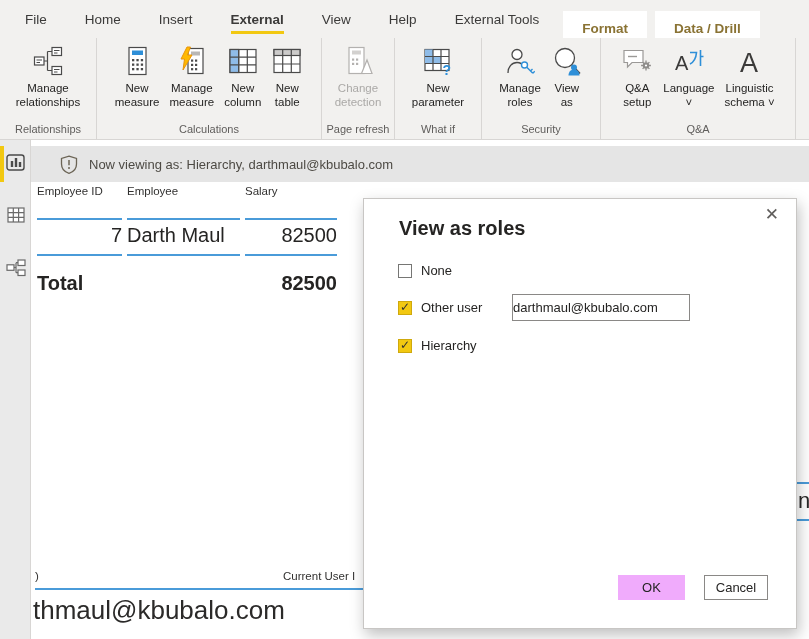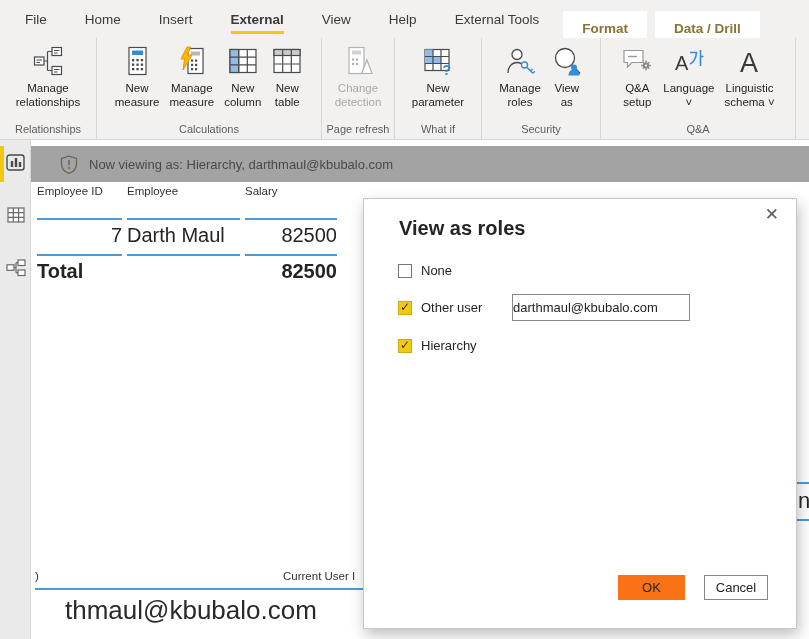--- a/index.html
+++ b/index.html
@@ -36,30 +36,30 @@
   .rbtn.disabled .rlbl { color:#aba9a7; }
   .g-rel{width:97px}.g-calc{width:225px}.g-page{width:73px}.g-what{width:87px}.g-sec{width:119px}.g-qa{width:195px}
   .g-fill{flex:1; border-right:none;}
   
   .bodyrow { position:absolute; top:140px; left:0; width:809px; height:499px; display:flex; }
   .sidebar { position:relative; width:31px; height:100%; background:#eaeaea; border-right:1px solid #d8d6d4; }
   .side-sel { position:absolute; left:0; top:6px; width:4px; height:36px; background:#F2C811; }
   .side-ic { position:absolute; left:6px; width:20px; height:20px; display:flex; align-items:center; justify-content:center; cursor:pointer; }
   .canvas { position:relative; flex:1; background:#fff; }
   
-  .banner { position:absolute; left:0; top:6px; right:0; height:36px; background:#a3a3a3;
+  .banner { position:absolute; left:0; top:6px; right:0; height:36px; background:#e5e5e5;
     display:flex; align-items:center; }
   .banner .sh { margin-left:29px; width:18px; height:19px; }
   .banner .btxt { margin-left:11px; font-size:13px; color:#4d4a44; }
   
   .etable { position:absolute; left:6px; top:45px; display:grid;
     grid-template-columns:85px 113px 92px; column-gap:5px; }
   .etable .hc { font-size:11.5px; color:#323130; padding-bottom:21px; border-bottom:2px solid #4a9bd9; }
   .etable .dc { font-size:20px; color:#252423; padding:4px 0 7px 0; border-bottom:2px solid #4a9bd9; }
-  .etable .tc { font-size:20px; font-weight:bold; padding-top:4px; }
+  .etable .tc { font-size:20px; font-weight:bold; padding-top:16px; }
   .ra { text-align:right; padding-right:12px; }
   
   .frag-sm { position:absolute; font-size:11.5px; color:#323130; }
   .blueline { position:absolute; height:2px; background:#4a9bd9; }
   .frag-big { position:absolute; font-size:26px; color:#2b2a29; white-space:nowrap; }
   
   .dialog {
     position:absolute; left:363px; top:198px; width:434px; height:431px;
     background:#fff; border:1px solid #c8c6c4; box-shadow:2px 6px 14px rgba(0,0,0,.25); z-index:10;
   }
@@ -68,21 +68,21 @@
   .opt { position:absolute; left:34px; display:flex; align-items:center; gap:9px; }
   .opt .olbl { font-size:13px; color:#252423; }
   .cb { width:14px; height:14px; border:1px solid #767674; background:#fff; display:inline-block; cursor:pointer; }
   .cb.checked { background:#F2C811; border-color:#cfa90d; position:relative; }
   .cb.checked::after { content:"✓"; position:absolute; top:-2px; left:1px; font-size:12px; font-weight:bold; color:#323130; }
   .dlg-input { position:absolute; left:148px; top:95px; width:178px; height:27px;
     border:1px solid #8a8886; font-size:13px; padding:0 0; color:#252423;
     font-family:"Liberation Sans","DejaVu Sans",sans-serif; }
   .btn { position:absolute; top:376px; height:25px; font-size:13px; display:flex;
     align-items:center; justify-content:center; cursor:pointer; }
-  .btn-ok { left:254px; width:67px; background:#f97316; color:#252423; }
+  .btn-ok { left:254px; width:67px; background:#f0abfc; color:#252423; }
   .btn-cancel { left:340px; width:64px; background:#fff; border:1px solid #8a8886; color:#252423; }
   svg { display:block; }
 </style>
 </head>
 <body>
 
 <div class="app">
 
   <div class="menubar">
     <div class="tab"><span class="tab-txt">File</span></div>
@@ -331,21 +331,21 @@
         <div class="dc">Darth Maul</div>
         <div class="dc" style="text-align:right">82500</div>
         <div class="tc">Total</div>
         <div class="tc"></div>
         <div class="tc" style="text-align:right">82500</div>
       </div>
 
       <div class="frag-sm" style="left:4px; top:430px;">)</div>
       <div class="frag-sm" style="left:252px; top:430px;">Current User I</div>
       <div class="blueline" style="left:4px; top:448px; width:329px;"></div>
-      <div class="frag-big" style="left:2px; top:455px;margin-left:32px;">thmaul@kbubalo.com</div>
+      <div class="frag-big" style="left:2px; top:455px;">thmaul@kbubalo.com</div>
 
       <div class="frag-sm" style="left:786px; top:324px;">Ac</div>
       <div class="blueline" style="left:766px; top:342px; width:12px;"></div>
       <div class="frag-big" style="left:767px; top:348px; font-size:22px;">n</div>
       <div class="blueline" style="left:766px; top:379px; width:12px;"></div>
     </div>
   </div>
 
   <div class="dialog">
     <div class="dlg-close">✕</div>

